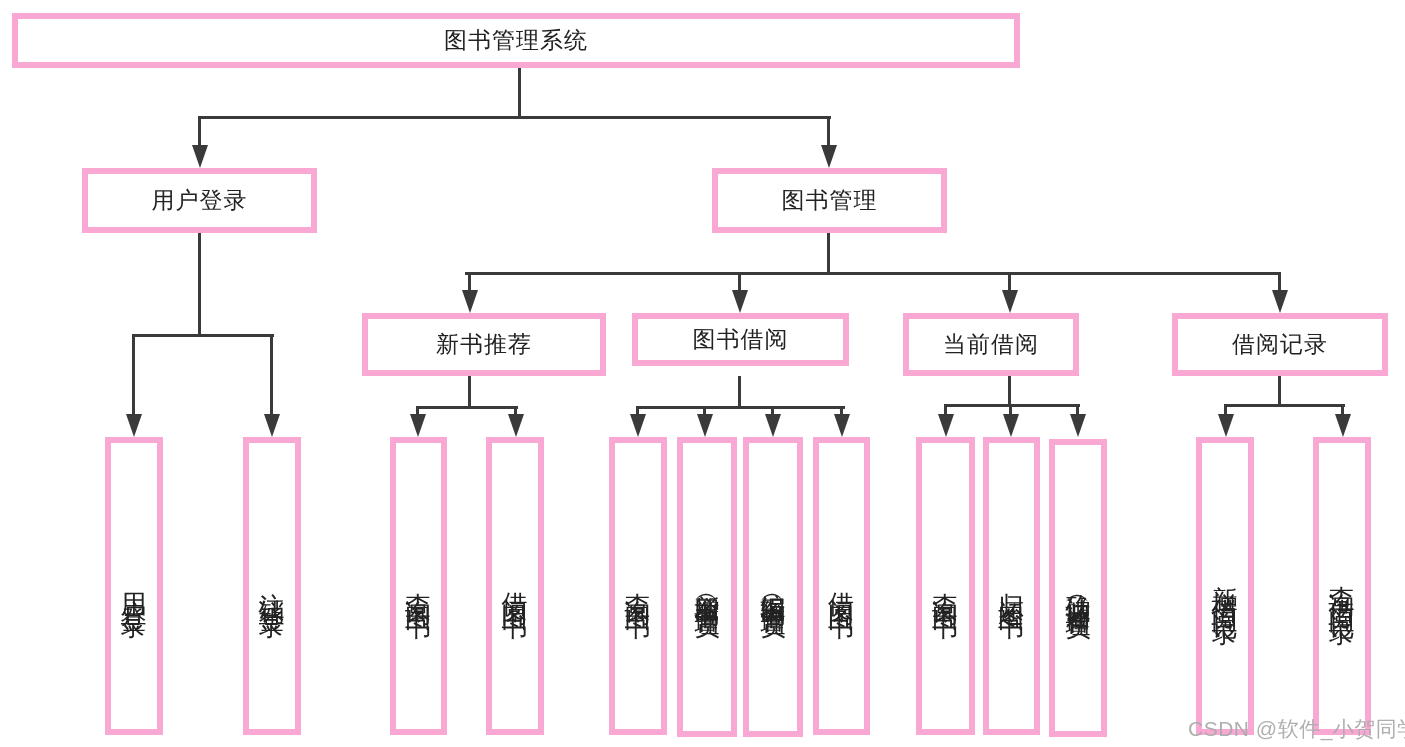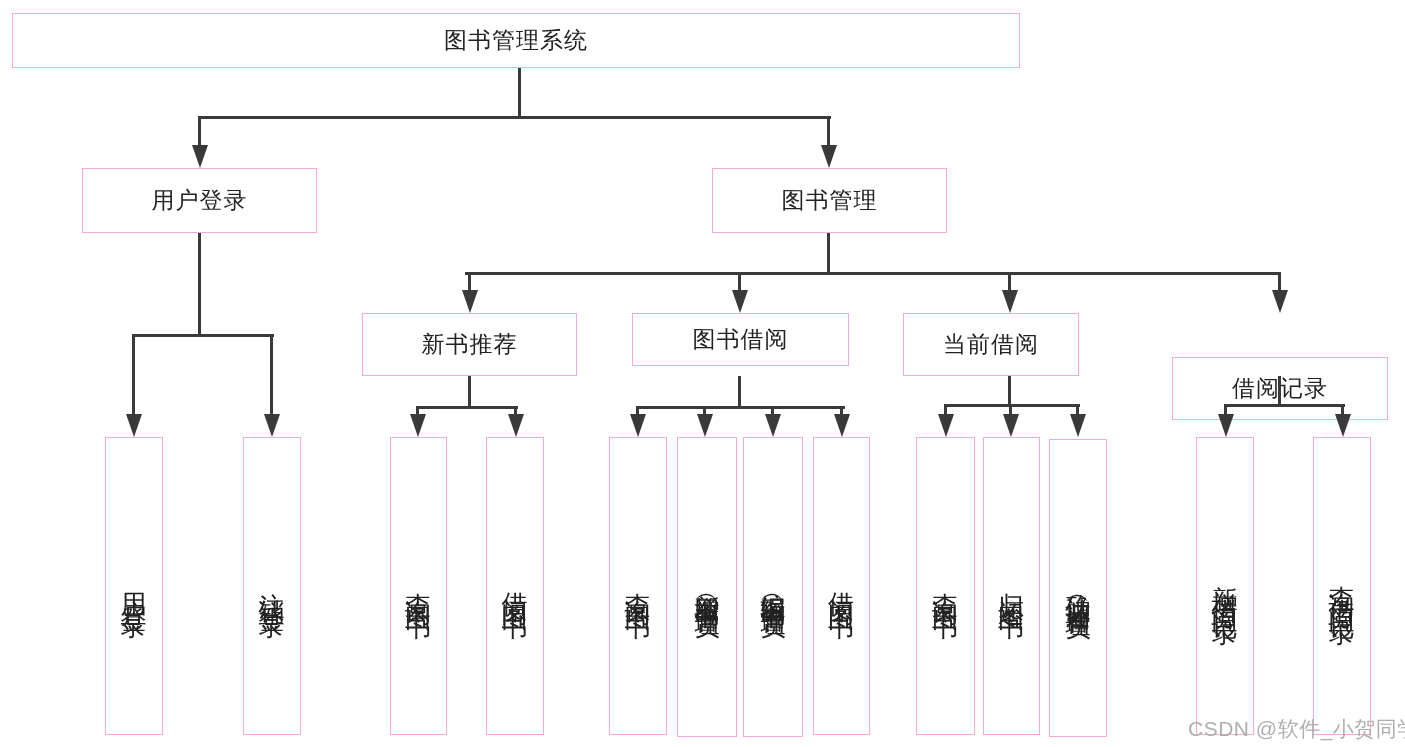--- a/index.html
+++ b/index.html
@@ -6,21 +6,21 @@
   body{
     width:1405px;height:747px;
     background:#ffffff;
     position:relative;
     overflow:hidden;
     font-family:"Liberation Sans","DejaVu Sans",sans-serif;
   }
   .node{
     position:absolute;
     box-sizing:border-box;
-    border:1px solid #f9a8d4;
+    border:6px solid #f9a8d4;
     background:#ffffff;
     display:flex;
     align-items:center;
     justify-content:center;
     color:#222222;
   }
   .h-node{
     font-size:23px;
     letter-spacing:1px;
     white-space:nowrap;
@@ -57,27 +57,27 @@
 </style>
 </head>
 <body>
 
 <div class="node h-node" style="left:12px;top:13px;width:1008px;height:55px;">图书管理系统</div>
 
 <div class="node h-node" style="left:82px;top:168px;width:235px;height:65px;">用户登录</div>
 
 <div class="node h-node" style="left:712px;top:168px;width:235px;height:65px;">图书管理</div>
 
-<div class="node h-node" style="left:362px;top:313px;width:215px;height:63px;">新书推荐</div>
+<div class="node h-node" style="left:362px;top:313px;width:244px;height:63px;">新书推荐</div>
 
 <div class="node h-node" style="left:632px;top:313px;width:217px;height:53px;">图书借阅</div>
 
 <div class="node h-node" style="left:903px;top:313px;width:176px;height:63px;">当前借阅</div>
 
-<div class="node h-node" style="left:1172px;top:313px;width:216px;height:63px;margin-top:44px;">借阅记录</div>
+<div class="node h-node" style="left:1172px;top:313px;width:216px;height:63px;">借阅记录</div>
 
 <div class="node v-node" style="left:105px;top:437px;width:58px;height:298px;">
   <span class="vtext">用户登录</span>
 </div>
 <div class="node v-node" style="left:243px;top:437px;width:58px;height:298px;">
   <span class="vtext">注销登录</span>
 </div>
 
 <div class="node v-node" style="left:390px;top:437px;width:57px;height:298px;">
   <span class="vtext">查询图书</span>

